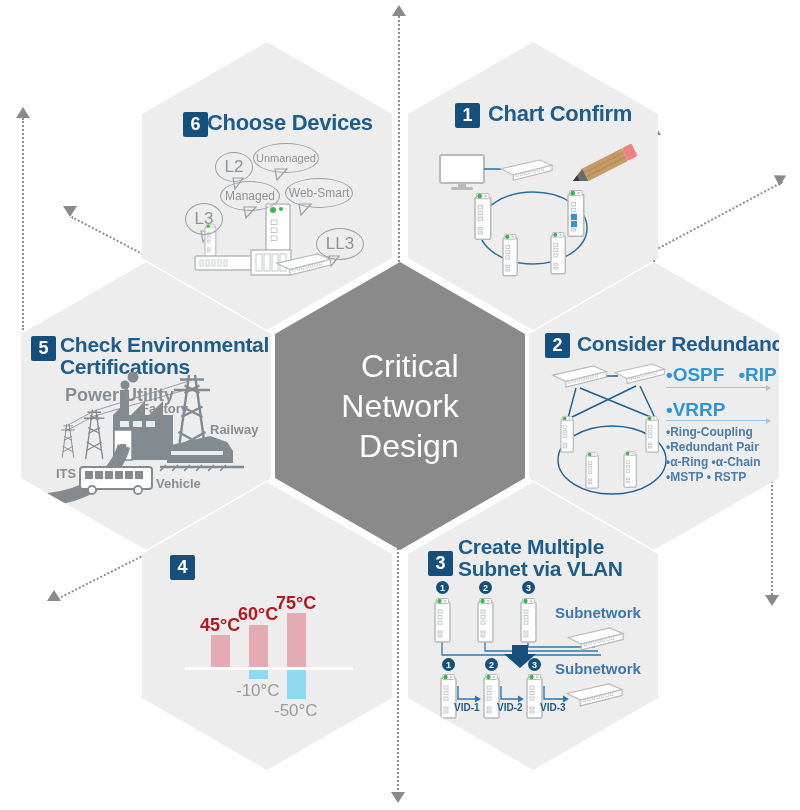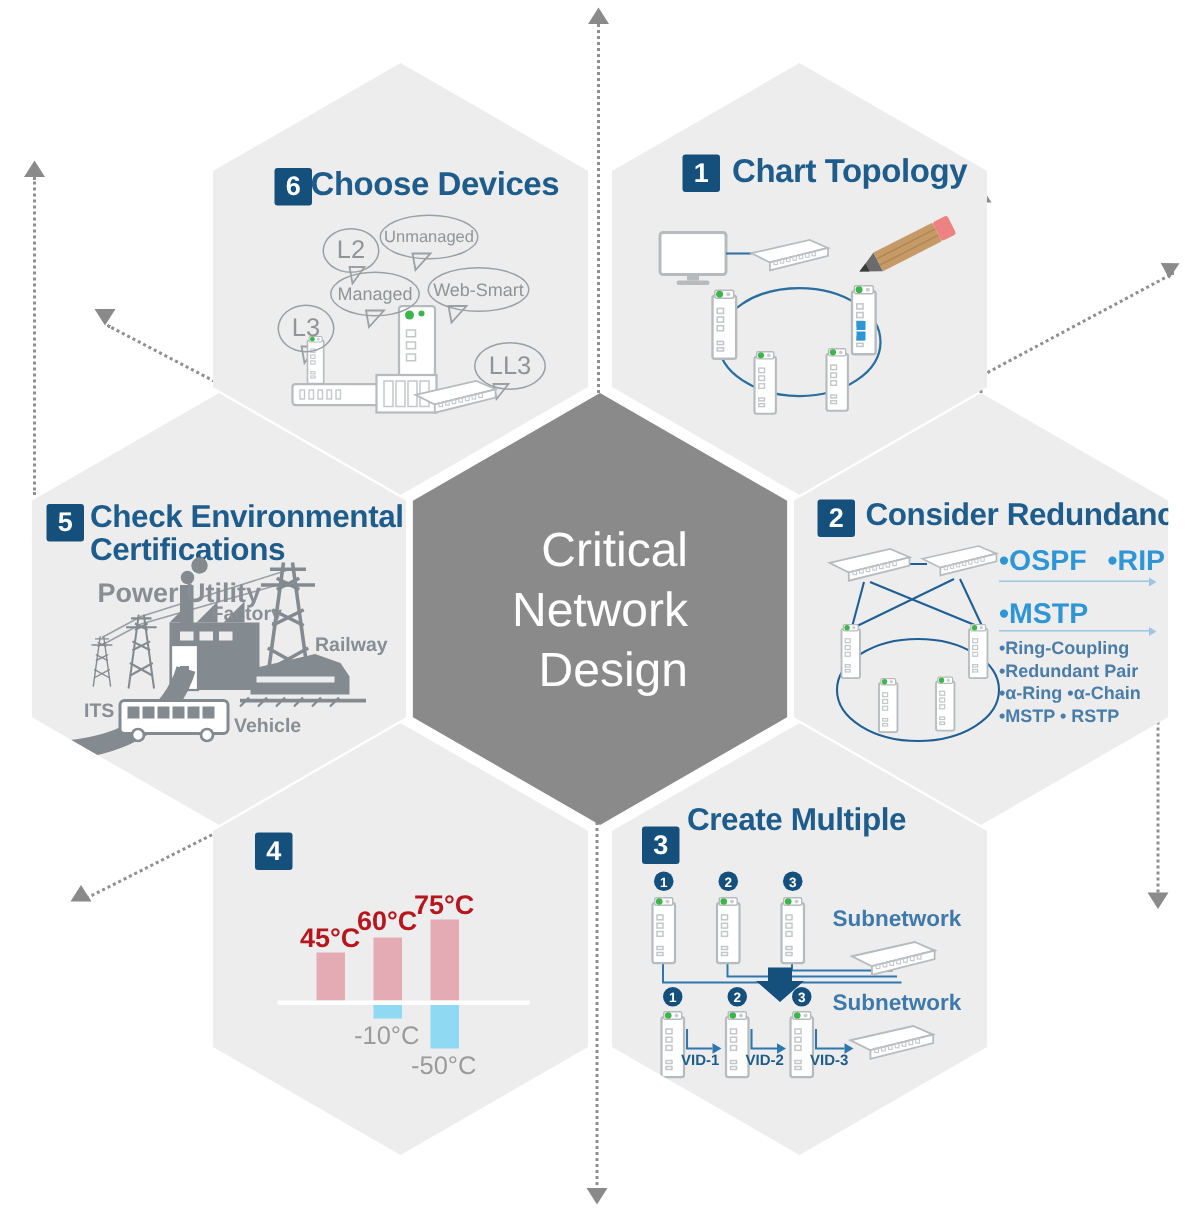--- a/index.html
+++ b/index.html
@@ -108,21 +108,21 @@
     <div class="center-text">
       <div>Critical</div>
       <div>Network</div>
       <div>Design</div>
     </div>
   </div>
 
   <div class="hex" style="left:408px;top:42px;">
     <div class="inner">
       <div class="badge" style="left:40px;top:55px;">1</div>
-      <div class="sec-title" style="left:73px;top:53px;font-size:22px;">Chart Topology</div>
+      <div class="sec-title" style="left:73px;top:53px;font-size:22px;">Chart Confirm</div>
       <svg width="236" height="276" viewBox="0 0 236 276" style="position:absolute;left:0;top:0;">
         <ellipse cx="118" cy="180" rx="54" ry="36" fill="none" stroke="#2a6ea0" stroke-width="1.5"></ellipse>
         <g>
           <rect x="25" y="107" width="44" height="28" rx="2" fill="#fff" stroke="#b7bbbe" stroke-width="2"></rect>
           <rect x="43" y="135" width="8" height="4" fill="#b7bbbe"></rect>
           <rect x="36" y="139" width="22" height="3" rx="1.5" fill="#b7bbbe"></rect>
         </g>
         <path d="M69,121 H86" stroke="#2a6ea0" stroke-width="1.4" fill="none"></path>
         <use href="#dev-switch" transform="translate(86,112) scale(0.88)"></use>
         <g transform="translate(158,133) rotate(-27)">
@@ -164,38 +164,39 @@
         <use href="#dev-tower" transform="translate(50,184) scale(0.82)"></use>
         <use href="#dev-tower" transform="translate(88,183) scale(0.82)"></use>
       </svg>
       <div class="lbl proto-big" style="left:130px;top:96px;">
         <span>•OSPF</span>
         <span>•RIP</span>
       </div>
       <div class="proto-line" style="left:130px;top:119px;width:100px;"></div>
       <div class="proto-arr" style="left:230px;top:116.5px;"></div>
       <div class="lbl proto-big" style="left:130px;top:131px;">
-        <span>•MSTP</span>
+        <span>•VRRP</span>
       </div>
       <div class="proto-line" style="left:130px;top:152px;width:100px;"></div>
       <div class="proto-arr" style="left:230px;top:149.5px;"></div>
       <div class="lbl" style="left:130px;top:157px;">
         <div class="proto-item">•Ring-Coupling</div>
         <div class="proto-item">•Redundant Pair</div>
         <div class="proto-item">•α-Ring •α-Chain</div>
         <div class="proto-item">•MSTP • RSTP</div>
       </div>
     </div>
   </div>
 
   <div class="hex" style="left:408px;top:482px;">
     <div class="inner">
       <div class="badge" style="left:13px;top:63px;">3</div>
       <div class="sec-title" style="left:43px;top:48px;font-size:21px;line-height:22px;">
         <div>Create Multiple</div>
+        <div>Subnet via VLAN</div>
       </div>
       <svg width="236" height="276" viewBox="0 0 236 276" style="position:absolute;left:0;top:0;">
         <g stroke="#2e77ad" stroke-width="1.3" fill="none">
           <path d="M27,154 V167 H186"></path>
           <path d="M70,154 V163 H183"></path>
           <path d="M113,154 V159 H180"></path>
         </g>
         <use href="#dev-tower" transform="translate(20,110)"></use>
         <use href="#dev-tower" transform="translate(63,110)"></use>
         <use href="#dev-tower" transform="translate(106,110)"></use>

